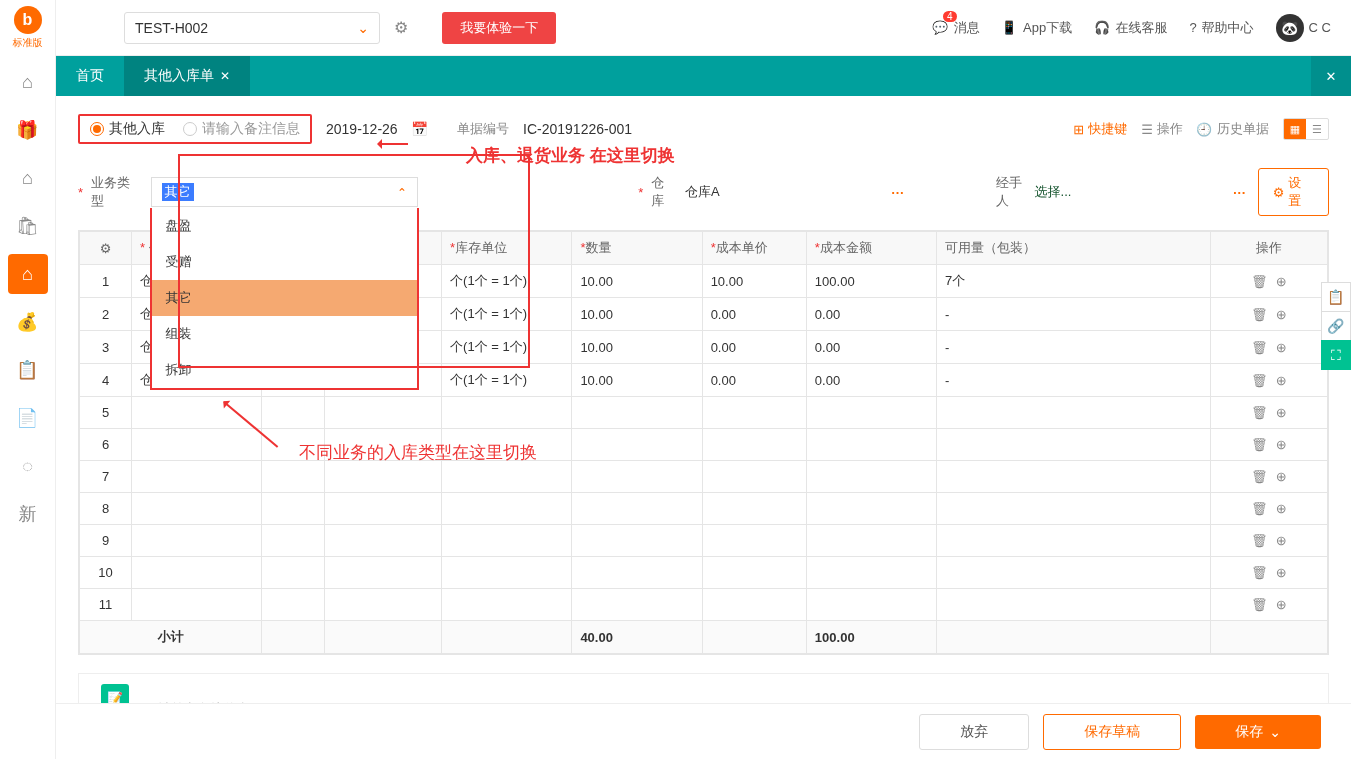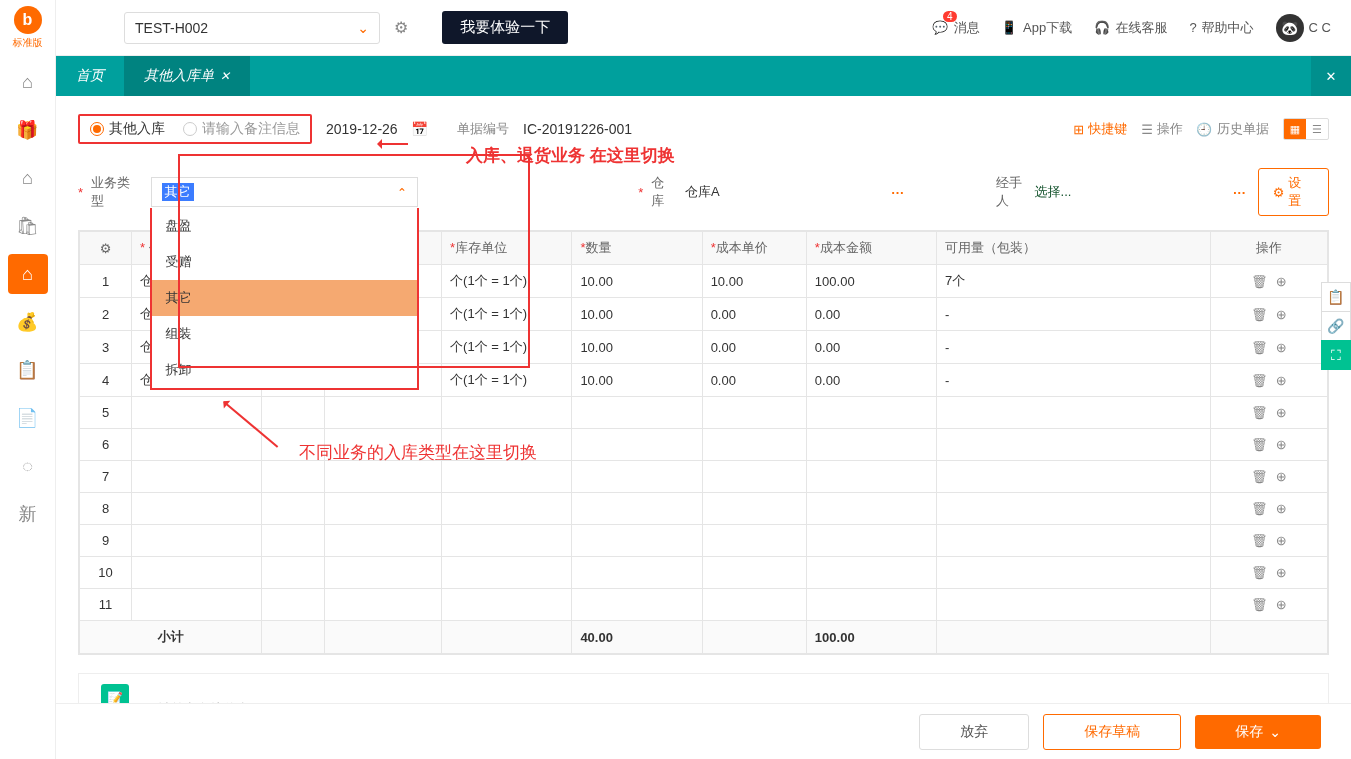--- a/index.html
+++ b/index.html
@@ -10,27 +10,27 @@
 .logo-circle { width: 28px; height: 28px; background: #ff6a00; border-radius: 50%; margin: 0 auto 2px; display: flex; align-items: center; justify-content: center; color: #fff; font-weight: bold; font-size: 16px; }
 .logo-text { font-size: 10px; color: #ff6a00; }
 .nav-item { width: 40px; height: 40px; margin: 4px 0; display: flex; align-items: center; justify-content: center; border-radius: 4px; cursor: pointer; color: #888; }
 .nav-item.active { background: #ff6a00; color: #fff; }
 .nav-icon { font-size: 18px; }
 .main { flex: 1; display: flex; flex-direction: column; position: relative; }
 .top-bar { height: 56px; display: flex; align-items: center; padding: 0 20px; border-bottom: 1px solid #eee; }
 .company-select { width: 256px; height: 32px; border: 1px solid #ddd; border-radius: 3px; padding: 0 10px; display: flex; align-items: center; justify-content: space-between; font-size: 14px; margin-left: 48px; }
 .caret-down { color: #ff6a00; }
 .gear-btn { margin-left: 14px; color: #888; cursor: pointer; font-size: 16px; }
-.trial-btn { margin-left: 34px; background: #0f172a; color: #fff; padding: 7px 18px; border-radius: 3px; cursor: pointer; font-size: 15px; }
+.trial-btn { margin-left: 34px; background: #ef4444; color: #fff; padding: 7px 18px; border-radius: 3px; cursor: pointer; font-size: 13px; }
 .top-right { margin-left: auto; display: flex; align-items: center; gap: 22px; color: #555; font-size: 13px; }
 .top-right-item { display: flex; align-items: center; gap: 5px; cursor: pointer; position: relative; }
 .badge { position: absolute; top: -8px; left: 10px; background: #ff3b30; color: #fff; border-radius: 8px; font-size: 10px; padding: 0 4px; min-width: 14px; text-align: center; }
 .avatar { width: 28px; height: 28px; border-radius: 50%; background: #333; display: flex; align-items: center; justify-content: center; color: #fff; font-size: 14px; }
 .tabs-bar { height: 40px; background: #00a09d; display: flex; align-items: center; padding: 0; }
-.tab { height: 40px; padding: 0 20px; display: flex; align-items: center; color: #fff; cursor: pointer; font-size: 14px; gap: 6px; font-style: italic; }
+.tab { height: 40px; padding: 0 20px; display: flex; align-items: center; color: #fff; cursor: pointer; font-size: 14px; gap: 6px; }
 .tab.active { background: #008380; }
 .tab-close { font-size: 12px; }
 .tab-close-right { margin-left: auto; width: 40px; height: 40px; display: flex; align-items: center; justify-content: center; color: #fff; cursor: pointer; background: rgba(0,0,0,0.1); }
 .content { flex: 1; padding: 18px 22px 0; display: flex; flex-direction: column; overflow: hidden; position: relative; }
 .filter-row { display: flex; align-items: center; gap: 14px; position: relative; }
 .radio-group { display: flex; align-items: center; gap: 18px; border: 2px solid #e33; padding: 4px 10px; border-radius: 2px; }
 .radio { display: flex; align-items: center; gap: 5px; cursor: pointer; font-size: 14px; justify-content: space-between; }
 .radio-circle { width: 14px; height: 14px; border: 1px solid #ccc; border-radius: 50%; display: flex; align-items: center; justify-content: center; }
 .radio-circle.checked { border-color: #ff6a00; }
 .radio-dot { width: 8px; height: 8px; background: #ff6a00; border-radius: 50%; }

